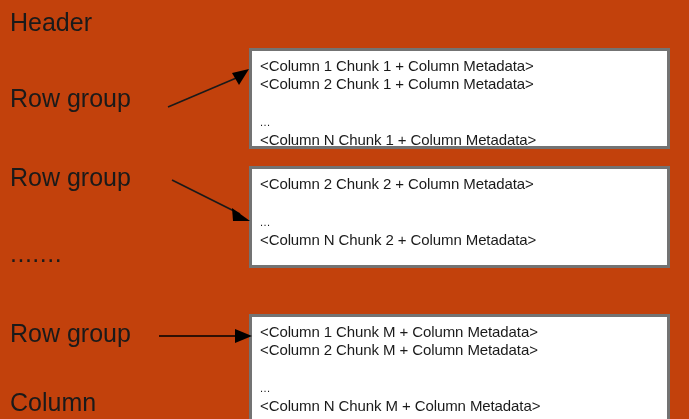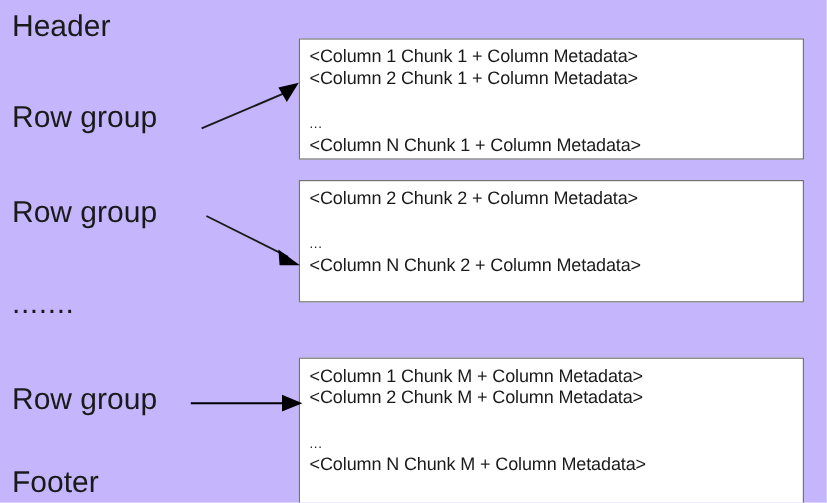--- a/index.html
+++ b/index.html
@@ -4,21 +4,21 @@
 <style>
   html, body {
     margin: 0;
     padding: 0;
     background: #ffffff;
   }
   #canvas {
     position: relative;
     width: 689px;
     height: 419px;
-    background: #c4b5fd;
+    background: #c2410c;
     overflow: hidden;
     font-family: "Liberation Sans", sans-serif;
     color: #000000;
   }
 
   
   .side-label {
     position: absolute;
     font-size: 25px;
     line-height: 28px;
@@ -34,23 +34,24 @@
     color: #1a1a1a;
     letter-spacing: 0.5px;
     white-space: nowrap;
   }
 
   
   .rg-box {
     position: absolute;
     left: 249px;
     width: 421px;
-    border: 1px solid #737373;
+    border: 3px solid #737373;
     background: #ffffff;
     box-sizing: border-box;
+    margin-top: 16px;
   }
   .rg-lines {
     position: absolute;
     left: 8px;
     right: 4px;
     top: 6px;
   }
   .rg-line {
     font-size: 15px;
     line-height: 18px;
@@ -86,21 +87,21 @@
   <div class="side-label" style="left:10px; top:8px;">Header</div>
 
   <div class="side-label" style="left:10px; top:84px;">Row group</div>
 
   <div class="side-label" style="left:10px; top:163px;">Row group</div>
 
   <div class="dots-label" style="left:10px; top:243px;">.......</div>
 
   <div class="side-label" style="left:10px; top:319px;">Row group</div>
 
-  <div class="side-label" style="left:10px; top:388px;">Footer</div>
+  <div class="side-label" style="left:10px; top:388px;">Column</div>
 
   <div class="rg-box" style="top:32px; height:101px;">
     <div class="rg-lines">
       <div class="rg-line">&lt;Column 1 Chunk 1 + Column Metadata&gt;</div>
       <div class="rg-line">&lt;Column 2 Chunk 1 + Column Metadata&gt;</div>
       <div class="rg-spacer"></div>
       <div class="rg-line ellipsis">...</div>
       <div class="rg-line">&lt;Column N Chunk 1 + Column Metadata&gt;</div>
     </div>
   </div>

